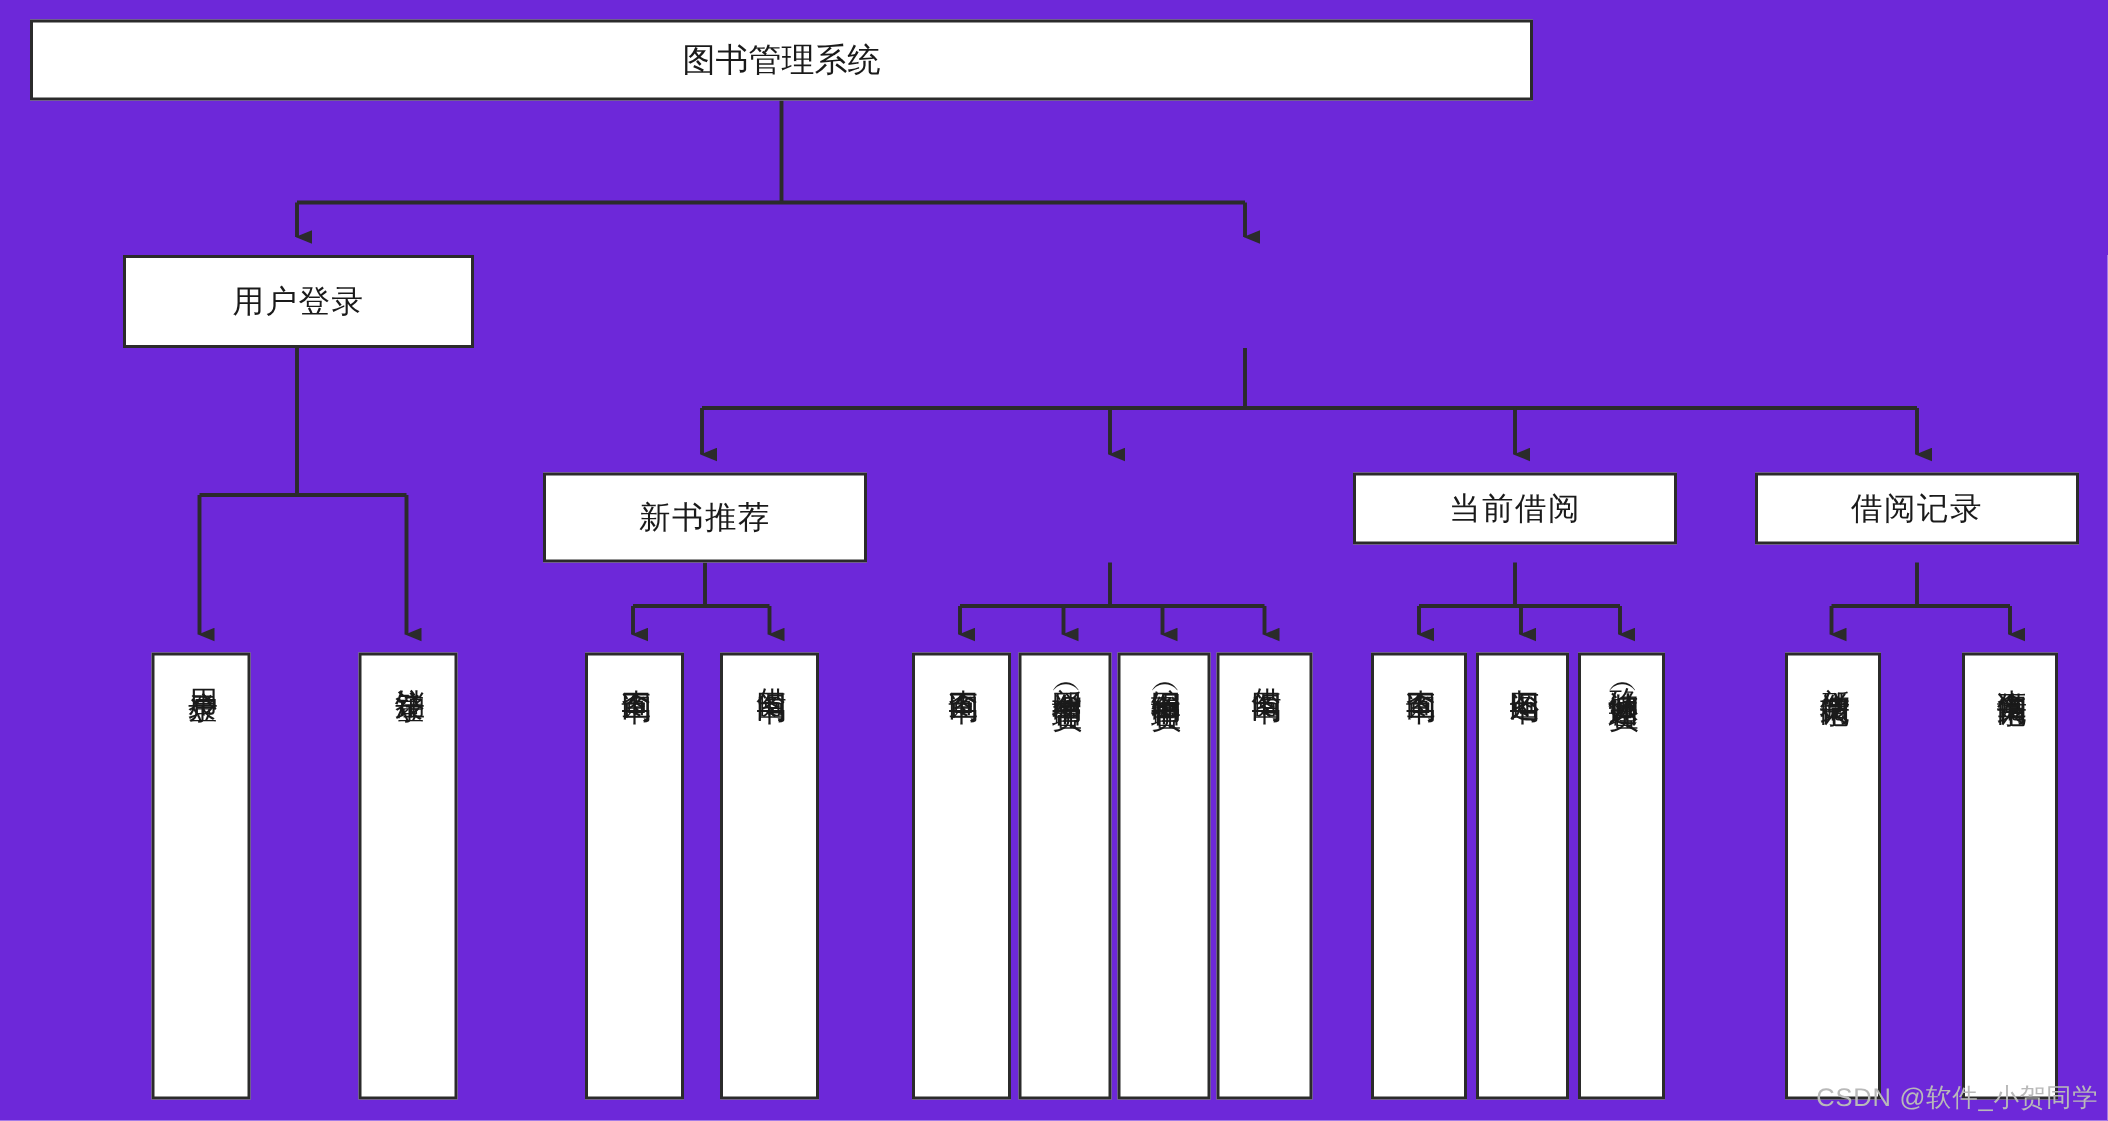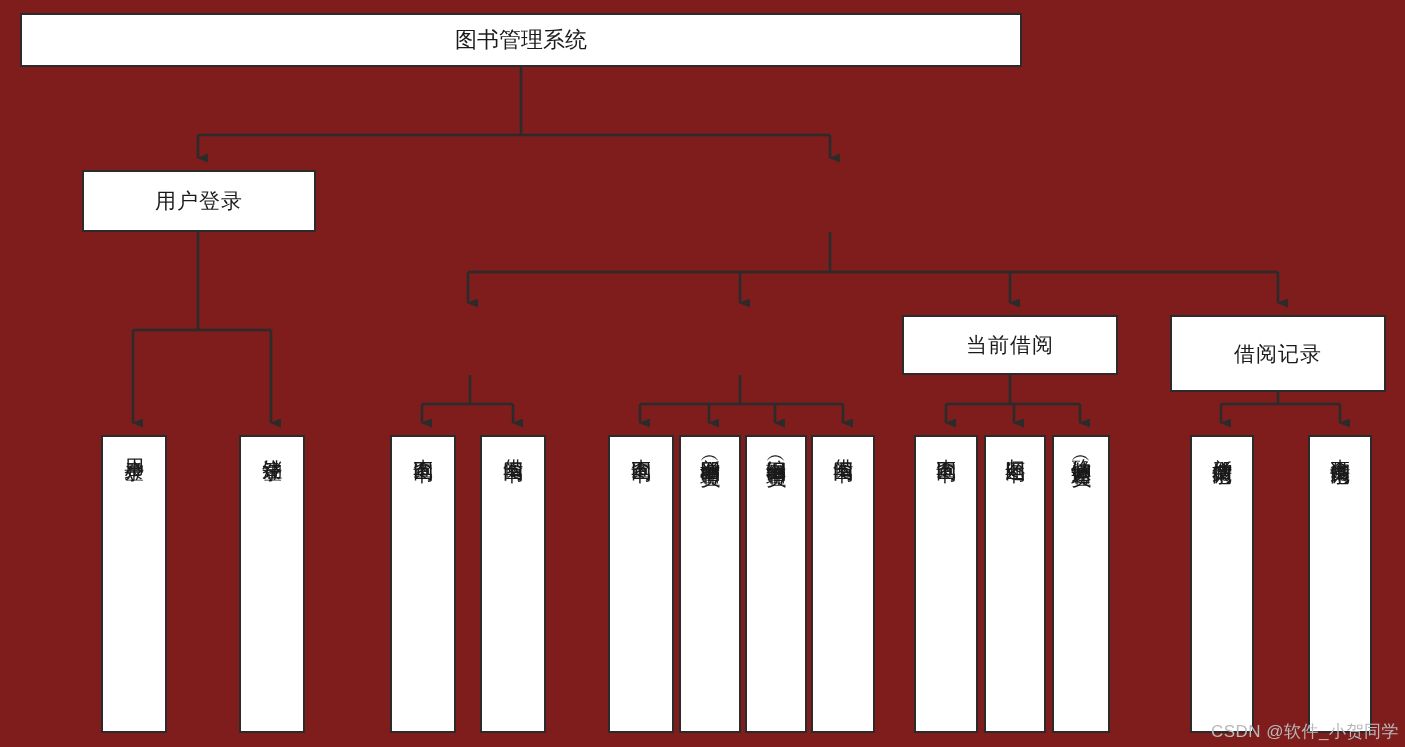--- a/index.html
+++ b/index.html
@@ -1,18 +1,18 @@
 <!DOCTYPE html>
 <html><head>
 <meta charset="utf-8">
 <style>
   html,body{margin:0;padding:0;background:#ffffff;}
   body{width:1405px;height:747px;overflow:hidden;
        font-family:"Liberation Sans","DejaVu Sans",sans-serif;}
-  #stage{position:relative;width:1405px;height:747px;background:#7f1d1d;}
+  #stage{position:relative;width:1405px;height:747px;background:#6d28d9;}
   svg.wires{position:absolute;left:0;top:0;width:1405px;height:747px;}
 
   .node{position:absolute;box-sizing:border-box;background:#ffffff;
         border:2.5px solid #2b2b2b;display:flex;align-items:center;
         justify-content:center;color:#1a1a1a;}
   .node.h{font-size:21px;letter-spacing:1px;}
   .node.root{font-size:22px;}
   .node.leaf{padding-top:6px;align-items:flex-start;}
   .vlabel{writing-mode:vertical-rl;text-orientation:upright;
           font-size:20px;line-height:1.18;letter-spacing:1.5px;
@@ -76,24 +76,27 @@
   </svg>
 
   <div class="node root" style="left:20px;top:13px;width:1002px;height:54px;">
     <span>图书管理系统</span>
   </div>
 
   <div class="node h" style="left:82px;top:170px;width:234px;height:62px;">
     <span>用户登录</span>
   </div>
 
-  <div class="node h" style="left:902px;top:315px;width:216px;height:60px;">
+  <div class="node h" style="left:362px;top:315px;width:216px;height:60px;">
+    <span>新书推荐</span>
+  </div>
+  <div class="node h" style="left:902px;top:315px;width:216px;height:48px;">
     <span>当前借阅</span>
   </div>
-  <div class="node h" style="left:1170px;top:315px;width:216px;height:77px;">
+  <div class="node h" style="left:1170px;top:315px;width:216px;height:48px;">
     <span>借阅记录</span>
   </div>
 
   <div class="node leaf" style="left:101px;top:435px;width:66px;height:298px;">
     <span class="vlabel">用户登录</span>
   </div>
   <div class="node leaf" style="left:239px;top:435px;width:66px;height:298px;">
     <span class="vlabel">注销登录</span>
   </div>
 

